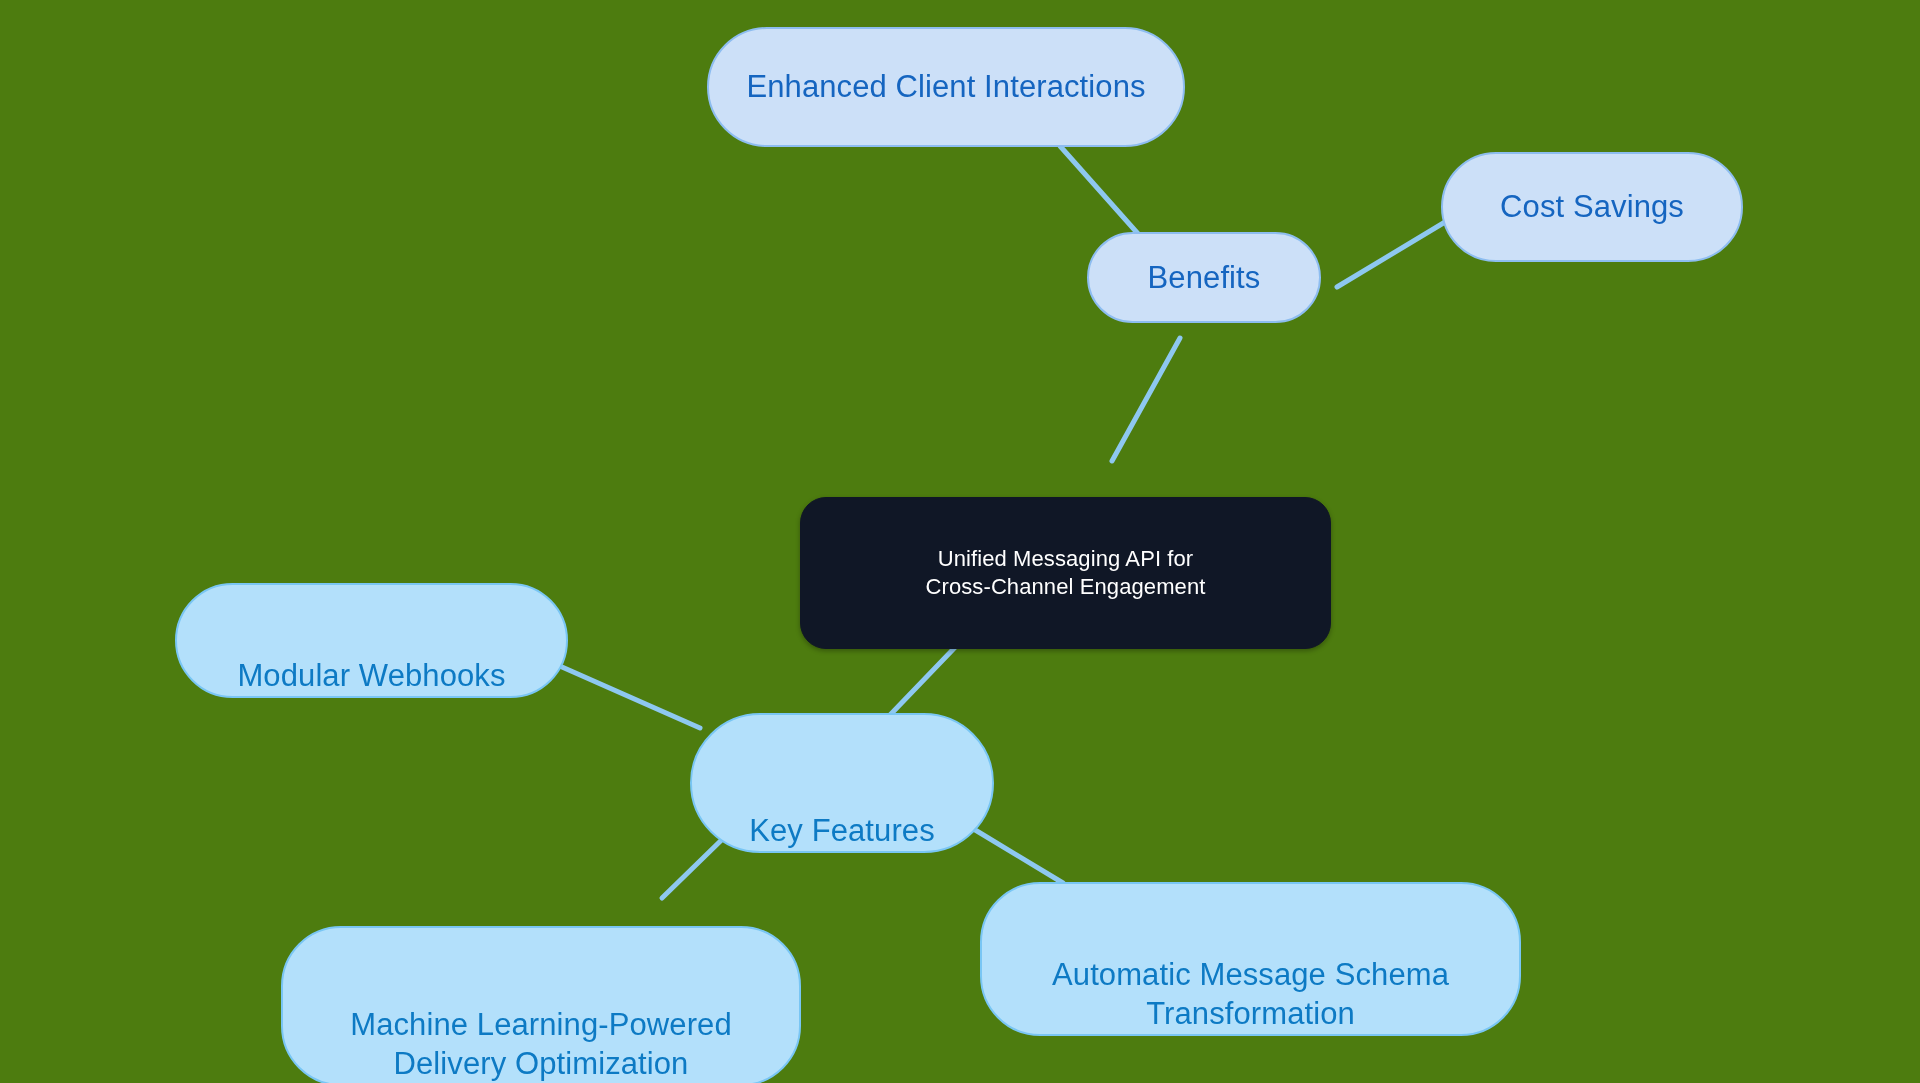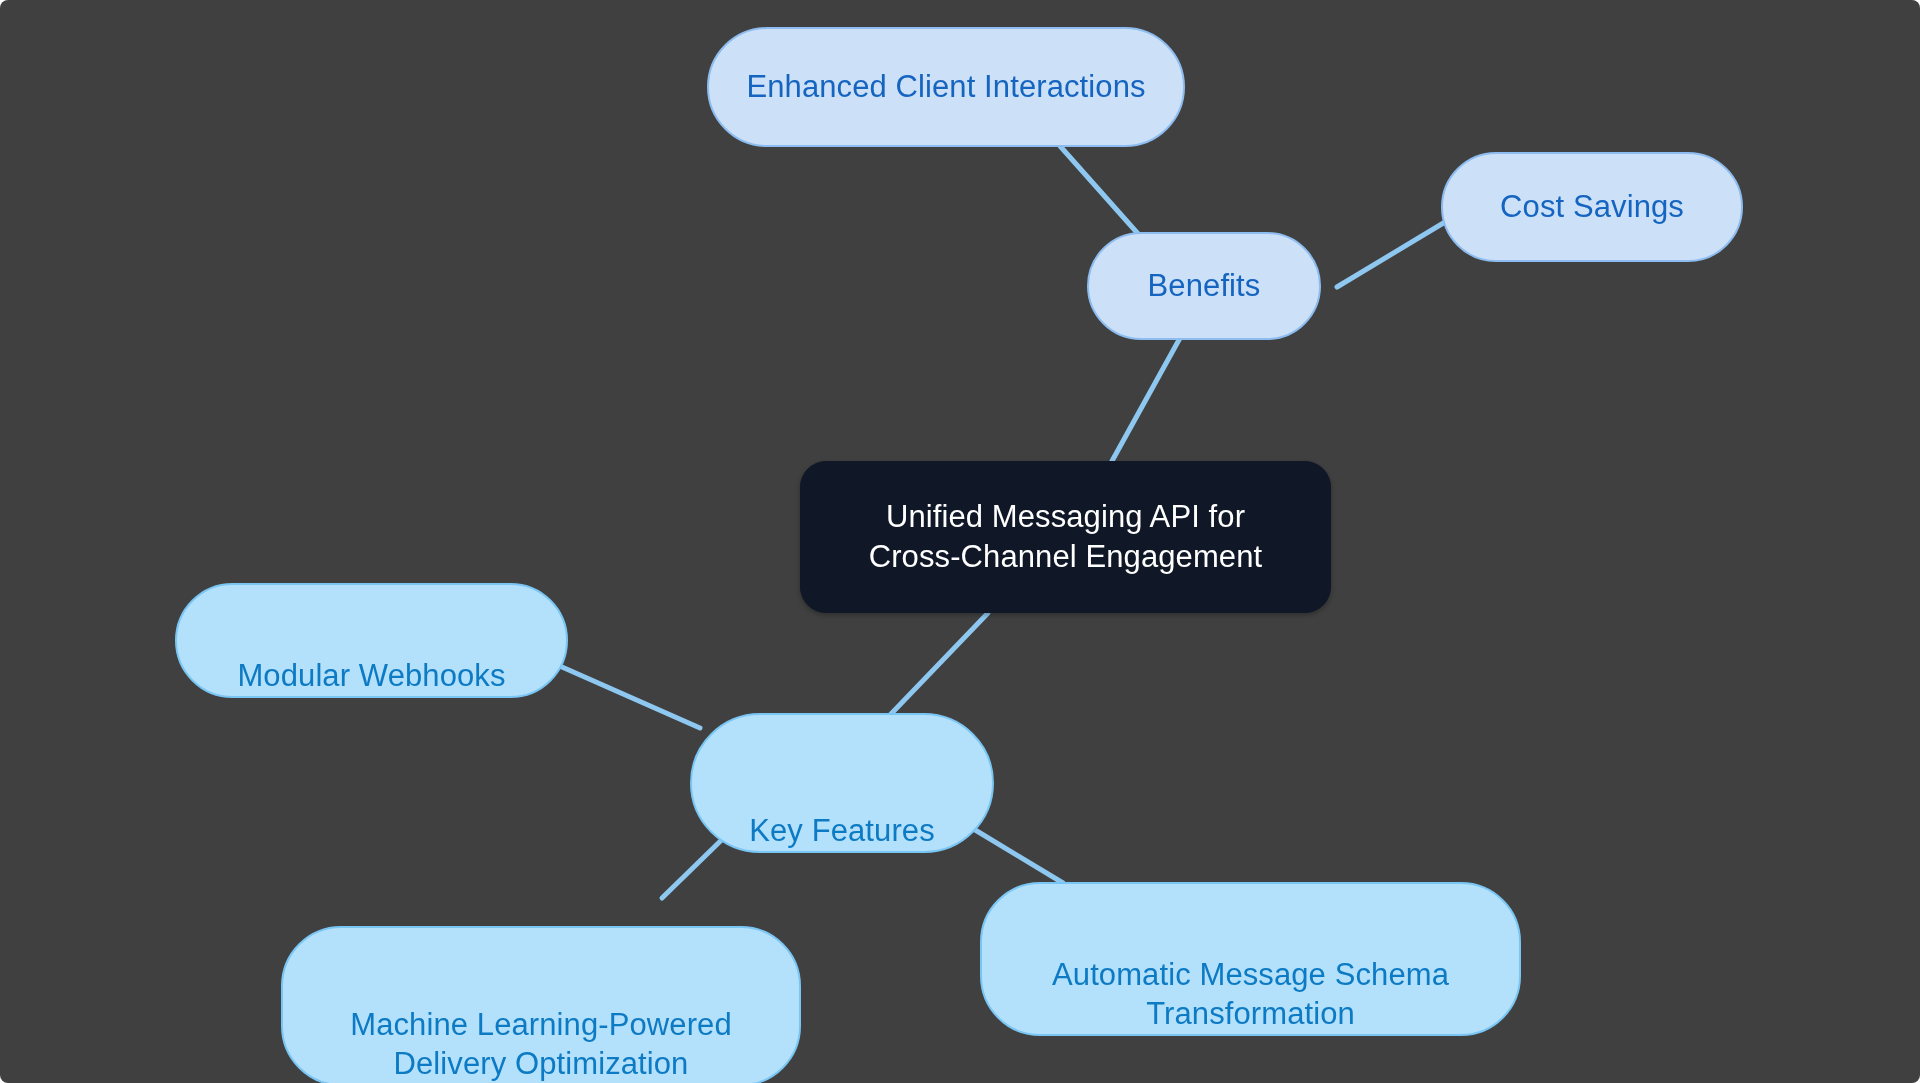--- a/index.html
+++ b/index.html
@@ -11,22 +11,21 @@
   body {
     font-family: "Liberation Sans", sans-serif;
     width: 1920px;
     height: 1083px;
     overflow: hidden;
   }
   #mindmap {
     position: relative;
     width: 1920px;
     height: 1083px;
-    background: #404040;
-    border-radius: 8px;
+    background: #4d7c0f;
   }
   #edges {
     position: absolute;
     left: 0;
     top: 0;
     width: 1920px;
     height: 1083px;
     pointer-events: none;
   }
   .node {
@@ -38,22 +37,23 @@
     text-align: center;
     white-space: pre-line;
     line-height: 1.28;
     letter-spacing: 0.1px;
   }
   .node-root {
     background: #101726;
     color: #ffffff;
     border: 1px solid #101726;
     border-radius: 26px;
-    font-size: 31px;
+    font-size: 22px;
     box-shadow: 0 2px 5px rgba(0,0,0,0.30);
+    margin-top: 36px;
   }
   .node-benefit {
     background: #cce0f8;
     color: #1565c0;
     border: 2px solid #8dbdf0;
     border-radius: 999px;
     font-size: 31px;
   }
   .node-feature {
     background: #b3e0fb;
@@ -85,21 +85,21 @@
   </svg>
 
   <div class="node node-benefit node-wrap-radius" style="left:707px; top:27px; width:478px; height:120px;">
     <span>Enhanced Client Interactions</span>
   </div>
 
   <div class="node node-benefit" style="left:1441px; top:152px; width:302px; height:110px;text-align:right;">
     <span>Cost Savings</span>
   </div>
 
-  <div class="node node-benefit" style="left:1087px; top:232px; width:234px; height:108px;">
+  <div class="node node-benefit" style="left:1087px; top:232px; width:234px; height:91px;">
     <span>Benefits</span>
   </div>
 
   <div class="node node-root" style="left:800px; top:461px; width:531px; height:152px;">
     <span>Unified Messaging API for
 Cross-Channel Engagement</span>
   </div>
 
   <div class="node node-feature node-wrap-radius" style="left:175px; top:583px; width:393px; height:115px;">
     <span>Modular Webhooks</span>

